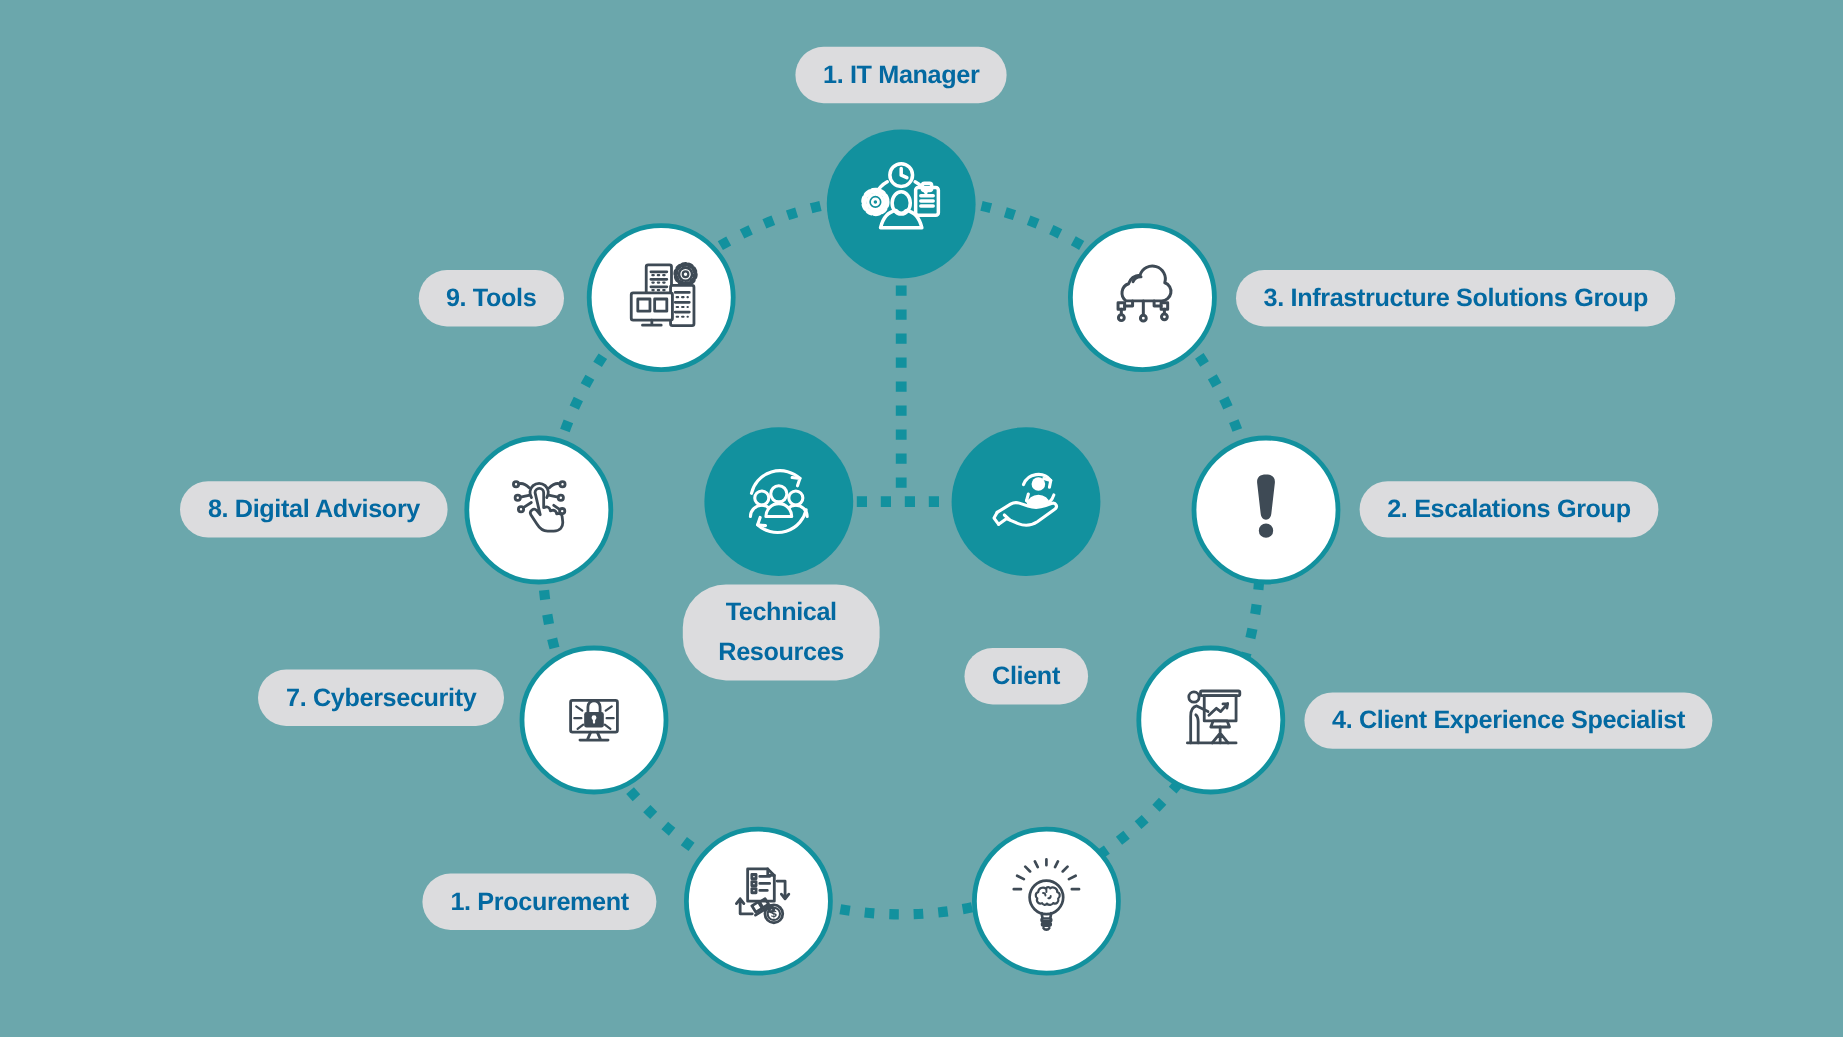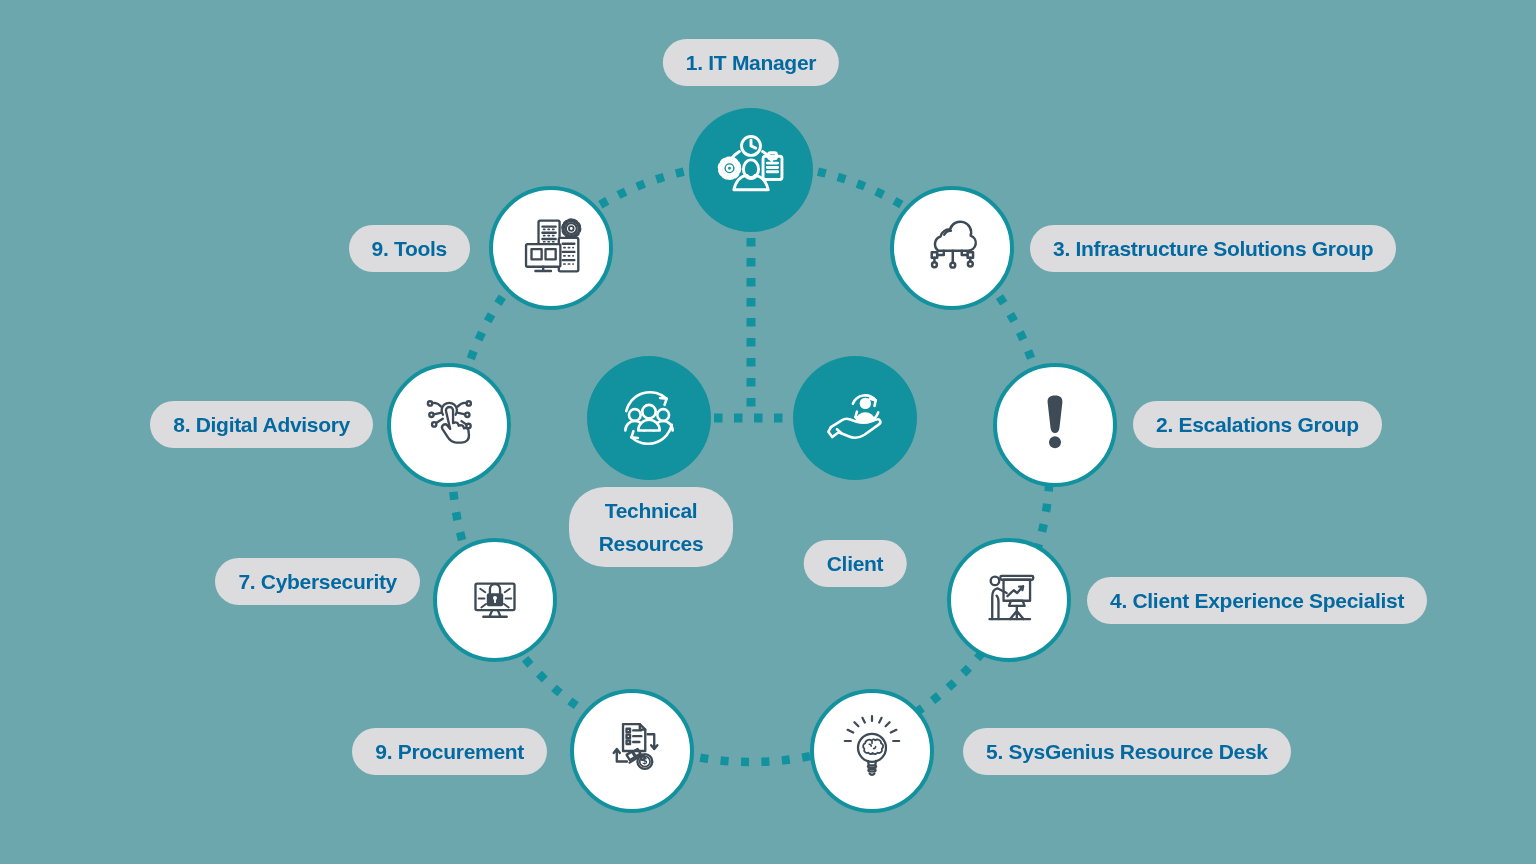--- a/index.html
+++ b/index.html
@@ -155,23 +155,20 @@
           <path d="M45 62.5 L46 68 M55 62.5 L54 68"></path>
           <rect x="45" y="68" width="10" height="3" rx="1.5"></rect>
           <rect x="45.5" y="72.5" width="9" height="3" rx="1.5"></rect>
           <path d="M47 78 a3.5 3.5 0 0 0 6 0"></path>
           <path stroke-width="2.3" d="M49.5 37 c-3-2.5-8-.5-8 3.5 c-3 .5-3.5 5-1 6.7 c-1.5 3.5 2 6.3 5 4.8 c1 2 4 2.5 5 .5 c2 2 5.5 1.5 6.5-.5 c3.5 1.5 6.3-1.3 5.3-4.8 c2.5-2 2-6.2-1-6.7 c.5-4-4.5-6-7.3-4 c-1-1.5-3.5-1.5-4.5.5 Z"></path>
           <path stroke-width="2" d="M46.5 41.5 c1.5 0 2.5 1 2.5 2.5 M54.5 44.5 c0 1.5-1 2.5-2.5 2.5 M50 37.5 v3"></path>
           <path d="M50 12.5 V6.5 M41 14.5 L38 8.5 M33 19 L28 14 M26.5 27 L19.5 23.5 M23.5 37.5 H16 M59 14.5 L62 8.5 M67 19 L72 14 M73.5 27 L80.5 23.5 M76.5 37.5 H84"></path>
         </g>
       </svg>
     </span>
-  </div>
-  <div class="pill" style="left:963px;top:728px;">
-    <span>5. SysGenius Resource Desk</span>
   </div>
 
   <div class="node white" style="left:570px;top:689px;">
     <span class="icon">
       <svg width="78" height="78" viewBox="0 0 100 100">
         <g fill="none" stroke="currentColor" stroke-width="3" stroke-linecap="round" stroke-linejoin="round">
           <path d="M38.5 15.5 H60 L67 22.5 V50 H38.5 Z"></path>
           <path d="M60 15.5 V22.5 H67"></path>
           <rect x="43" y="21.5" width="4.5" height="4.5"></rect>
           <rect x="43" y="29" width="4.5" height="4.5"></rect>
@@ -186,21 +183,21 @@
             <circle cx="61" cy="64.5" r="2.6"></circle>
           </g>
           <circle cx="66.5" cy="63.5" r="9.5"></circle>
           <circle cx="66.5" cy="63.5" r="6.6" stroke-width="2.2"></circle>
           <text x="66.5" y="67.3" font-size="10.5" font-weight="bold" text-anchor="middle" fill="currentColor" stroke="none" font-family="'DejaVu Sans', sans-serif">$</text>
         </g>
       </svg>
     </span>
   </div>
   <div class="pill" style="right:989px;top:728px;">
-    <span>9. Procurement</span>
+    <span>1. Procurement</span>
   </div>
 
   <div class="node white" style="left:433px;top:538px;">
     <span class="icon">
       <svg width="78" height="78" viewBox="0 0 100 100">
         <g fill="none" stroke="currentColor" stroke-width="3" stroke-linecap="round" stroke-linejoin="round">
           <rect x="25" y="29" width="50" height="34" rx="2"></rect>
           <path stroke-width="2.4" d="M37.5 40 l-6.5-4.5 M36.5 48 h-7.5 M38.5 55 l-6 4.5 M62.5 40 l6.5-4.5 M63.5 48 h7.5 M61.5 55 l6 4.5"></path>
           <path d="M43.5 41.5 v-5.5 a6.5 6.5 0 0 1 13 0 v5.5"></path>
           <rect x="39.5" y="41.5" width="21" height="16.5" rx="2.5" fill="currentColor" stroke="none"></rect>

